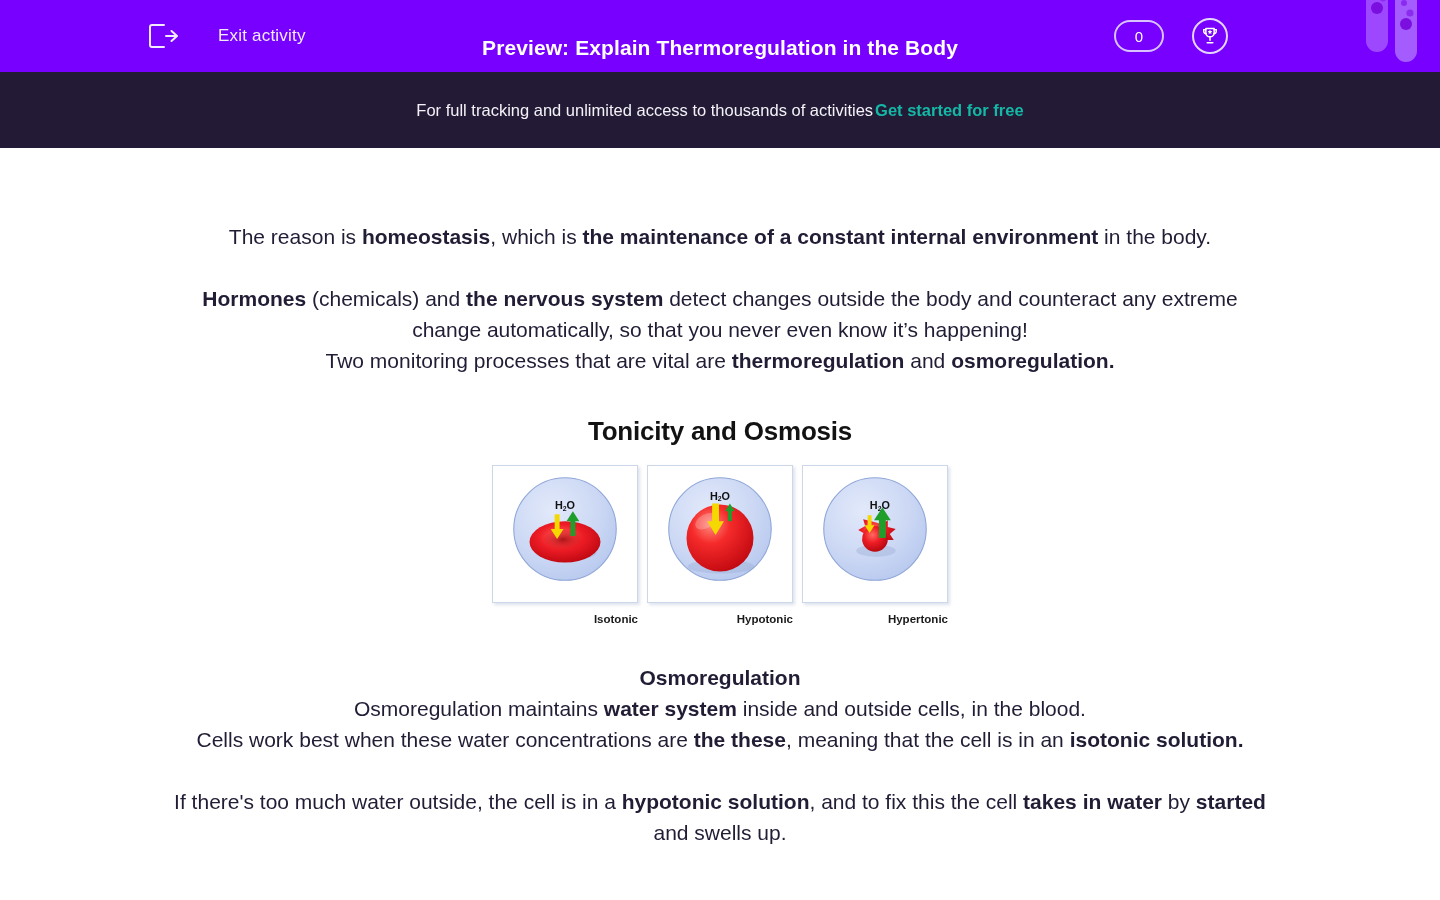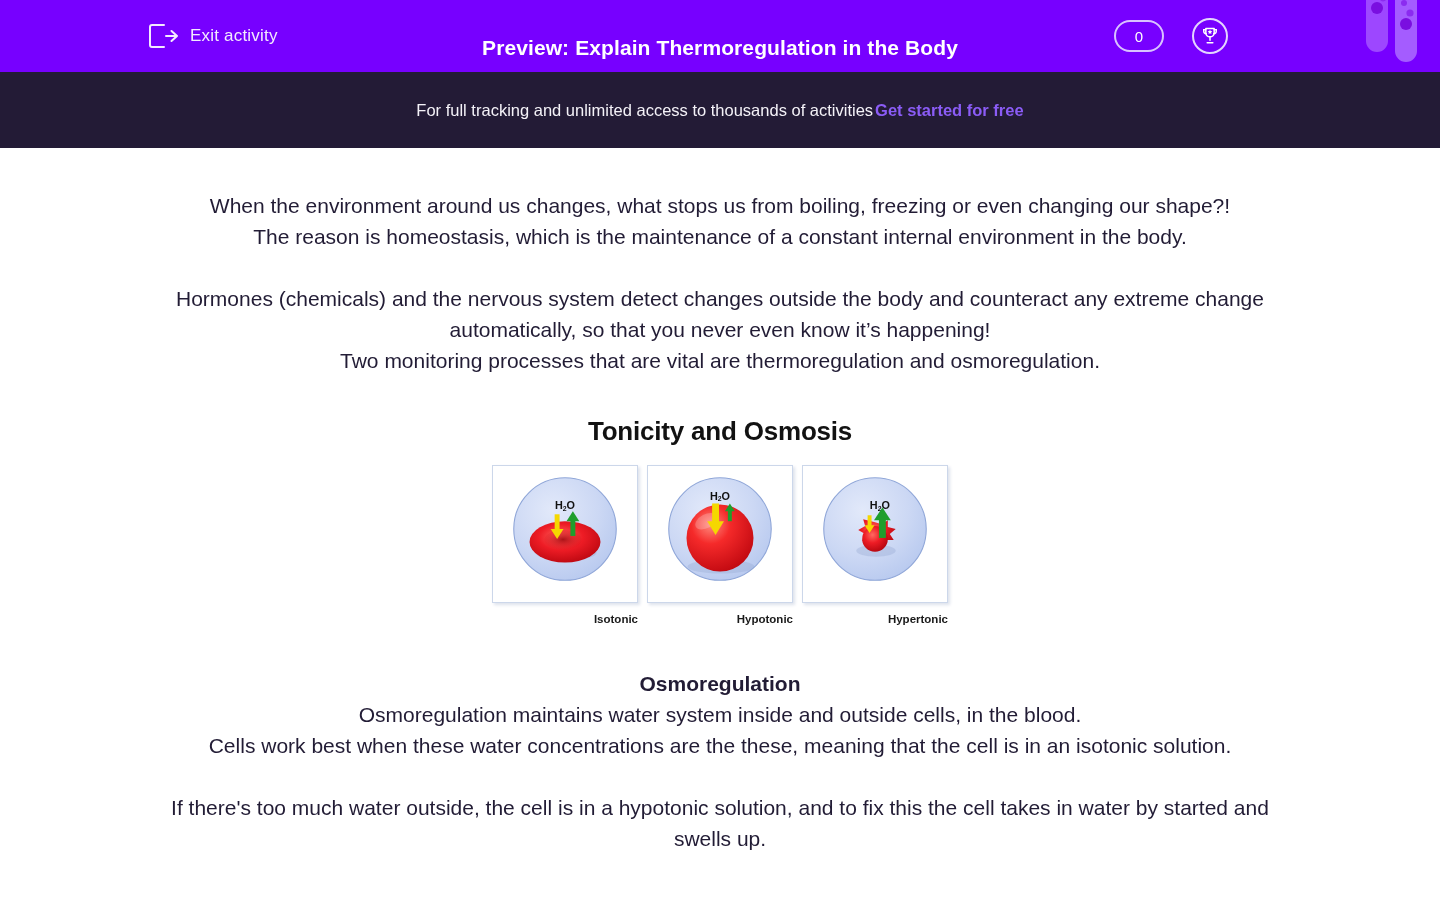--- a/index.html
+++ b/index.html
@@ -29,20 +29,21 @@
     align-items: center;
     gap: 12px;
     cursor: pointer;
   }
   .exit-icon { width: 30px; height: 26px; display: block; }
   .exit-label {
     color: #f3eaff;
     font-size: 17px;
     letter-spacing: 0.2px;
     white-space: nowrap;
+    margin-left: 28px;
   }
 
   .header-title {
     position: absolute;
     left: 0; right: 0;
     text-align: center;
     color: #ffffff;
     font-size: 21px;
     font-weight: bold;
     letter-spacing: 0.1px;
@@ -102,38 +103,38 @@
     display: flex;
     align-items: center;
     justify-content: center;
     color: #f4f2f8;
     font-size: 16.5px;
   }
   .promo-banner .promo-cta {
     font-weight: bold;
     margin-left: 2px;
     cursor: pointer;
-    color: #8b5cf6;
+    color: #14b8a6;
   }
 
   
   .content {
     padding-top: 42px;
     color: #221c35;
   }
 
   .para {
     width: 1110px;
     margin: 0 auto;
     text-align: center;
     font-size: 21px;
     line-height: 31px;
     color: #221c35;
   }
-  .para b { font-weight: normal; }
+  .para b { font-weight: bold; }
 
   .para-gap { height: 31px; }
 
   
   .figure-wrap {
     margin: 26px auto 11px;
     width: 484px;
     background: #ffffff;
   }
   .figure-title {
@@ -166,21 +167,20 @@
     color: #1a1a1a;
     padding-top: 10px;
   }
 
   .section-heading {
     text-align: center;
     font-size: 21px;
     font-weight: bold;
     color: #221c35;
     line-height: 31px;
-    margin-top: 6px;
   }
 </style>
 </head>
 <body>
 
 <div class="app-header">
 
   <div class="exit-activity">
     <span>
       <svg class="exit-icon" viewBox="0 0 30 26" fill="none">
@@ -223,21 +223,21 @@
 </div>
 
 <div class="promo-banner">
   <span>For full tracking and unlimited access to thousands of activities</span>
   <span class="promo-cta">Get started for free</span>
 </div>
 
 <div class="content">
 
   <p class="para">
-    <span>When the environment around us changes, what stops us from boiling, freezing or even changing our shape?!</span><br>
+    <br>
     <span>The reason is </span><b>homeostasis</b><span>, which is </span><b>the maintenance of a constant internal environment</b><span> in the body.</span>
   </p>
 
   <div class="para-gap"></div>
 
   <p class="para">
     <b>Hormones</b><span> (chemicals) and </span><b>the nervous system</b><span> detect changes outside the body and counteract any extreme change automatically, so that you never even know it’s happening!</span><br>
     <span>Two monitoring processes that are vital are </span><b>thermoregulation</b><span> and </span><b>osmoregulation.</b>
   </p>
 

